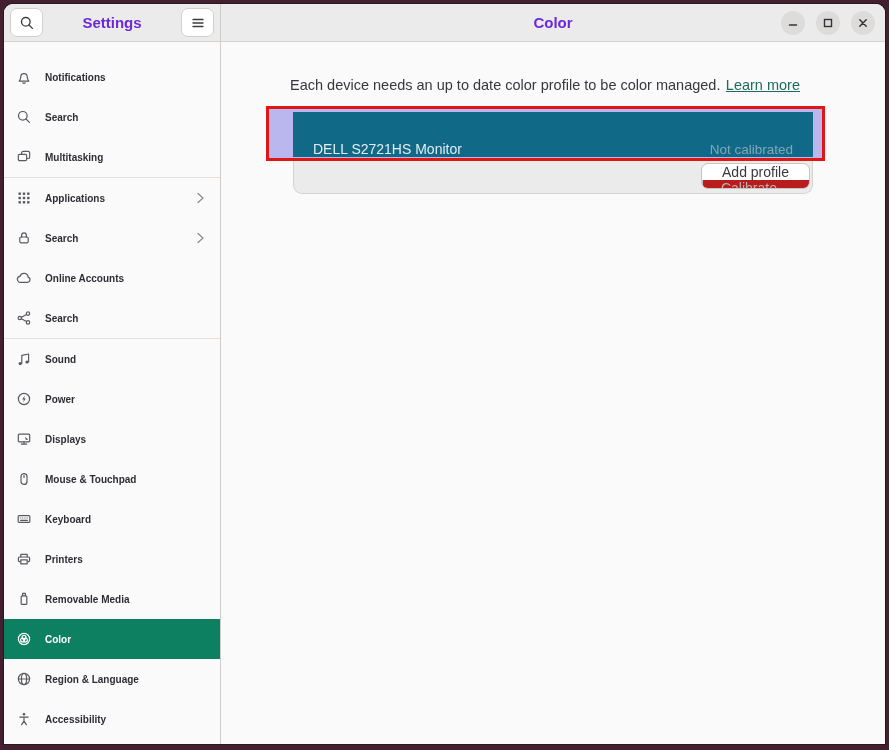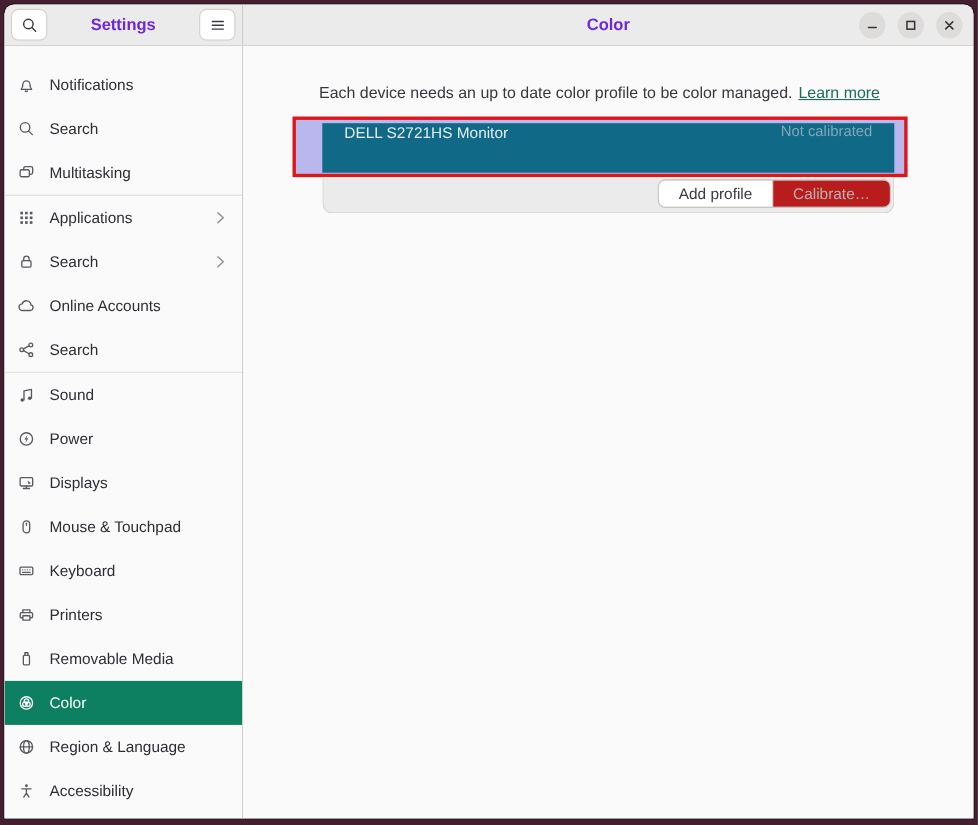--- a/index.html
+++ b/index.html
@@ -51,21 +51,21 @@
     display:flex; align-items:center; justify-content:center; cursor:pointer;
   }
   
   .body-row { flex:1; display:flex; min-height:0; }
   .sidebar {
     width:217px; flex:0 0 217px; background:#fafafa;
     border-right:1px solid #d0cdc9; padding-top:15px; overflow:hidden;
   }
   .srow {
     height:40px; display:flex; align-items:center; gap:13px;
-    padding:0 12px; font-size:14px; color:#2f2d34; cursor:pointer;
+    padding:0 12px; font-size:10px; color:#2f2d34; cursor:pointer;font-weight:bold;
   }
   .srow .icon { color:#5b595f; }
   .srow .chev { margin-left:auto; color:#8b8890; }
   .srow.selected { background:var(--accent,#0c8060); color:#ffffff; }
   .srow.selected .icon { color:#ffffff; }
   .sep { height:1px; background:#e2dfdc; }
   .icon { width:16px; height:16px; display:inline-flex; flex:0 0 16px; }
   .icon svg { width:16px; height:16px; display:block; }
   
   .main { flex:1; position:relative; background:#fafafa; }
@@ -79,34 +79,34 @@
     font-size:14.5px; white-space:nowrap;
   }
   .annotation {
     position:absolute; left:45px; top:64px; width:559px; height:55px;
     background:var(--ann-fill,#bab6ee);
     border:3px solid var(--ann-border,#e01515);
   }
   .device-row {
     position:absolute; left:72px; top:70px; width:520px; height:45px;
     background:var(--device,#0f6987);
-    display:flex; align-items:flex-start; justify-content:space-between;
+    display:flex; align-items:flex-end; justify-content:space-between;
     padding:0 20px; cursor:pointer;
   }
   .device-name { color:#e3edf1; font-size:14px; }
   .device-status { color:#84a7b7; font-size:13.5px;padding-left:45px; }
   .frame-bottom {
     position:absolute; left:72px; top:119px; width:520px; height:33px;
     background:#ebebeb; border:1px solid #d6d3cf; border-top:none;
     border-radius:0 0 9px 9px;
   }
   .btn-group {
     position:absolute; right:2px; top:2px; height:26px;
     display:flex; border:1px solid #c9c6c2; border-radius:7px;
-    overflow:hidden; background:#c9c6c2;
+    overflow:hidden; background:#c9c6c2;flex-direction:column;
   }
   .btn {
     height:100%; padding:0 18px; font-size:14px;
     display:flex; align-items:center; justify-content:center;
     border:none; font-family:inherit; cursor:pointer; white-space:nowrap;
   }
   .btn.primary { background:#ffffff; color:#3a383e; }
   .btn.disabled { background:#b91c1c; color:#b7b4b1; cursor:default; margin-left:1px; }
 </style>
 </head>

